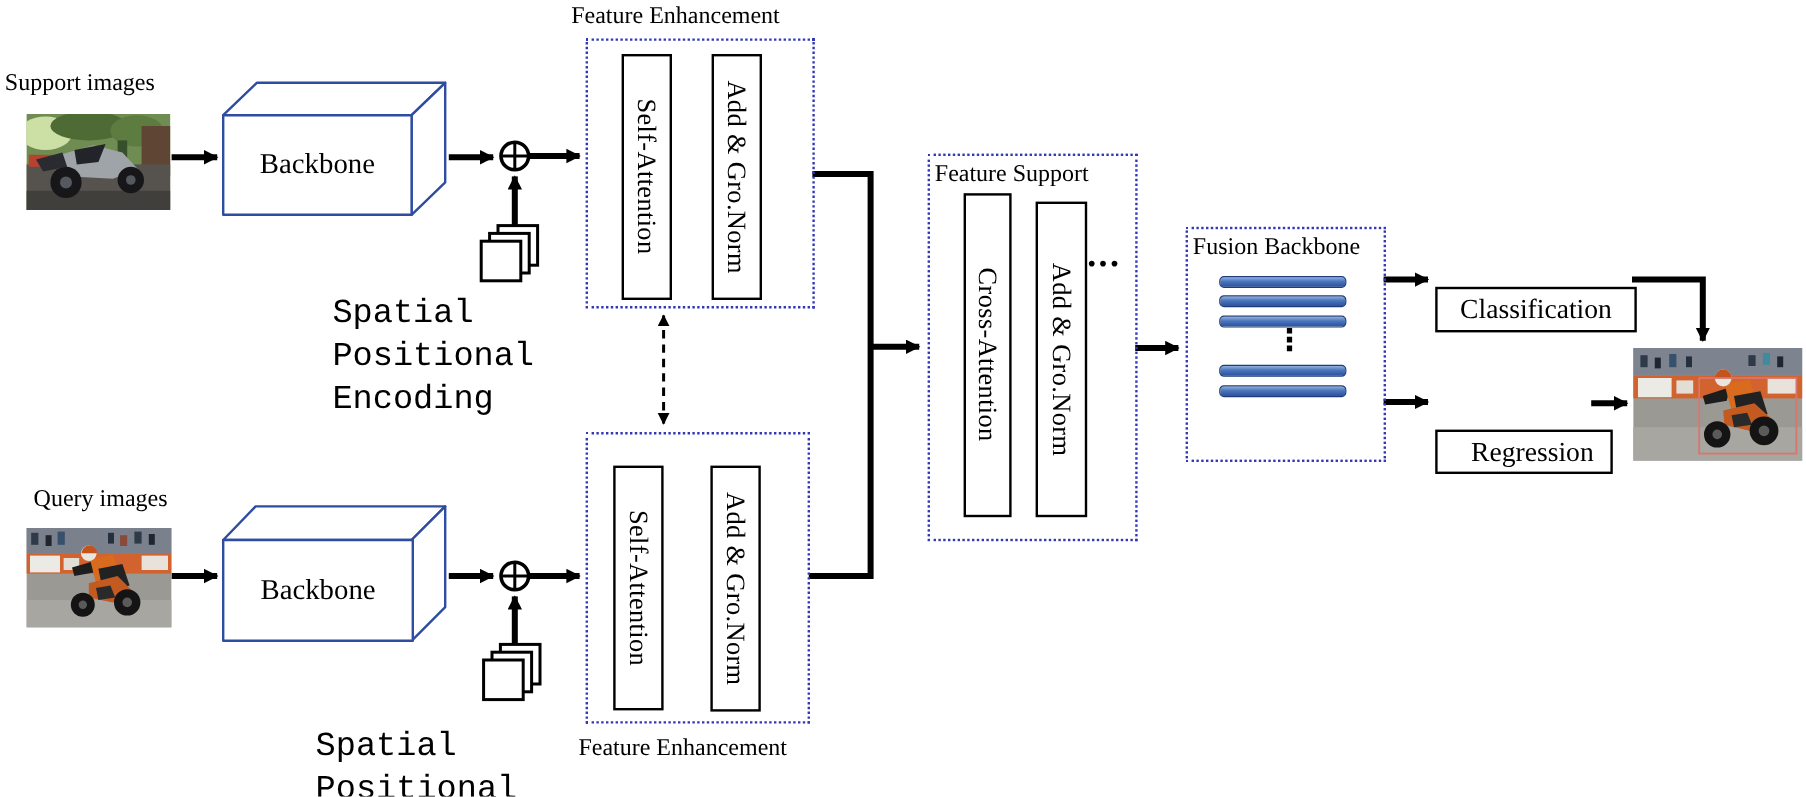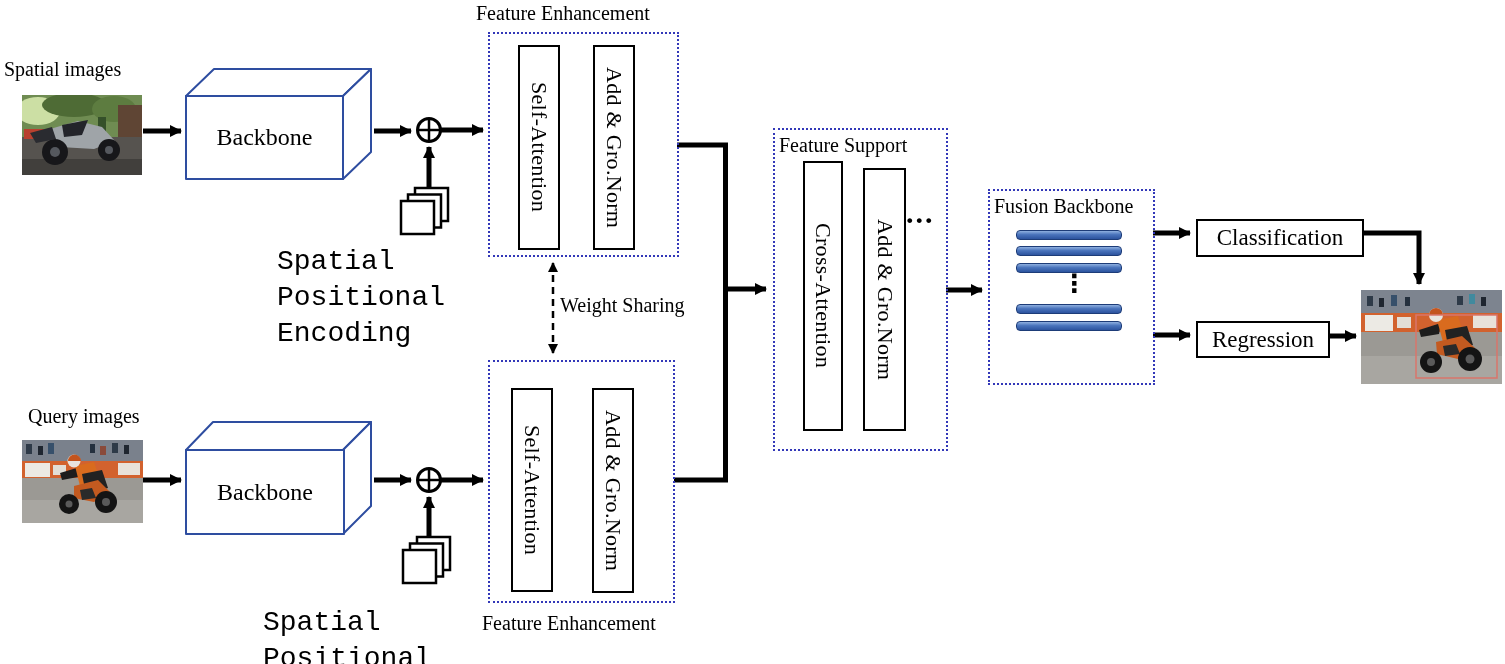--- a/index.html
+++ b/index.html
@@ -19,21 +19,21 @@
   .vbox{
     position:absolute;background:#fff;border:2.5px solid #000;
     display:flex;align-items:center;justify-content:center;
   }
   .vtext{
     writing-mode:vertical-rl;text-orientation:mixed;
     font-size:22px;letter-spacing:.3px;white-space:nowrap;
   }
   .hcbox{
     position:absolute;background:#fff;border:2.5px solid #000;
-    display:flex;align-items:center;justify-content:center;font-size:23px;
+    display:flex;align-items:center;justify-content:center;font-size:23px;margin-top:20px;
   }
   .bar{
     position:absolute;left:1016px;width:104px;height:8px;border-radius:4px;
     border:1.5px solid #1d3c78;
     background:linear-gradient(180deg,#8fb0e0 0%,#4a74bc 45%,#2c539e 100%);
   }
   .vdots{font-family:"DejaVu Sans",sans-serif;font-size:25px;line-height:1;font-weight:bold;}
   .hdots{font-size:30px;line-height:1;letter-spacing:2px;font-weight:bold;}
   svg{display:block;}
   #wires{position:absolute;left:0;top:0;}
@@ -104,21 +104,21 @@
       <path d="M343,96 L371,69 L371,152 L343,179 Z"></path>
       <rect x="186" y="96" width="157" height="83"></rect>
     </g>
     <g fill="#fff" stroke="#2e4da0" stroke-width="2" stroke-linejoin="round">
       <path d="M186,450 L213,422 L371,422 L343,450 Z"></path>
       <path d="M343,450 L371,422 L371,506 L343,534 Z"></path>
       <rect x="186" y="450" width="158" height="84"></rect>
     </g>
   </svg>
 
-  <div class="abs lbl" style="left:4px;top:57px;">Spatial images</div>
+  <div class="abs lbl" style="left:4px;top:57px;">Support images</div>
 
   <svg class="abs" style="left:22px;top:95px;" width="120" height="80" viewBox="0 0 120 80">
     <rect width="120" height="80" fill="#6f8c52"></rect>
     <ellipse cx="16" cy="16" rx="22" ry="14" fill="#ccdfa4"></ellipse>
     <ellipse cx="52" cy="10" rx="32" ry="12" fill="#4e6b35"></ellipse>
     <ellipse cx="92" cy="14" rx="22" ry="13" fill="#5d7c40"></ellipse>
     <rect x="96" y="10" width="24" height="42" fill="#5f4534"></rect>
     <rect x="76" y="22" width="8" height="22" fill="#35502a"></rect>
     <rect x="0" y="42" width="120" height="38" fill="#56534f"></rect>
     <rect x="0" y="64" width="120" height="16" fill="#413f3c"></rect>
@@ -139,21 +139,20 @@
   <div class="abs lbl" style="left:476px;top:1px;">Feature Enhancement</div>
 
   <div class="dashed" style="left:488px;top:32px;width:187px;height:221px;"></div>
   <div class="vbox" style="left:518px;top:45px;width:38px;height:201px;">
     <span class="vtext">Self-Attention</span>
   </div>
   <div class="vbox" style="left:593px;top:45px;width:38px;height:201px;">
     <span class="vtext">Add &amp; Gro.Norm</span>
   </div>
 
-  <div class="abs lbl" style="left:560px;top:293px;">Weight Sharing</div>
 
   <div class="abs lbl" style="left:28px;top:404px;">Query images</div>
 
   <svg class="abs" style="left:22px;top:440px;" width="121" height="83" viewBox="0 0 121 83">
     <rect width="121" height="83" fill="#9b9994"></rect>
     <rect x="0" y="0" width="121" height="21" fill="#7a818c"></rect>
     <rect x="4" y="4" width="6" height="10" fill="#2e3a48"></rect>
     <rect x="16" y="6" width="5" height="9" fill="#1f2630"></rect>
     <rect x="26" y="3" width="6" height="11" fill="#37506b"></rect>
     <rect x="68" y="4" width="5" height="9" fill="#24303e"></rect>
@@ -206,21 +205,21 @@
   <div class="bar" style="top:230px;"></div>
   <div class="bar" style="top:246px;"></div>
   <div class="bar" style="top:263px;"></div>
   <div class="abs vdots" style="left:1062px;top:271px;">⋮</div>
   <div class="bar" style="top:304px;"></div>
   <div class="bar" style="top:321px;"></div>
 
   <div class="hcbox" style="left:1196px;top:219px;width:164px;height:34px;">
     <span>Classification</span>
   </div>
-  <div class="hcbox" style="left:1196px;top:321px;width:130px;height:33px;">
+  <div class="hcbox" style="left:1196px;top:338px;width:130px;height:33px;padding-left:14px;">
     <span>Regression</span>
   </div>
 
   <svg class="abs" style="left:1361px;top:290px;" width="141" height="94" viewBox="0 0 141 94">
     <rect width="141" height="94" fill="#9b9994"></rect>
     <rect x="0" y="0" width="141" height="23" fill="#7d848f"></rect>
     <rect x="6" y="6" width="6" height="10" fill="#2e3a48"></rect>
     <rect x="18" y="8" width="5" height="9" fill="#1f2630"></rect>
     <rect x="30" y="5" width="6" height="11" fill="#37506b"></rect>
     <rect x="44" y="7" width="5" height="9" fill="#24303e"></rect>

